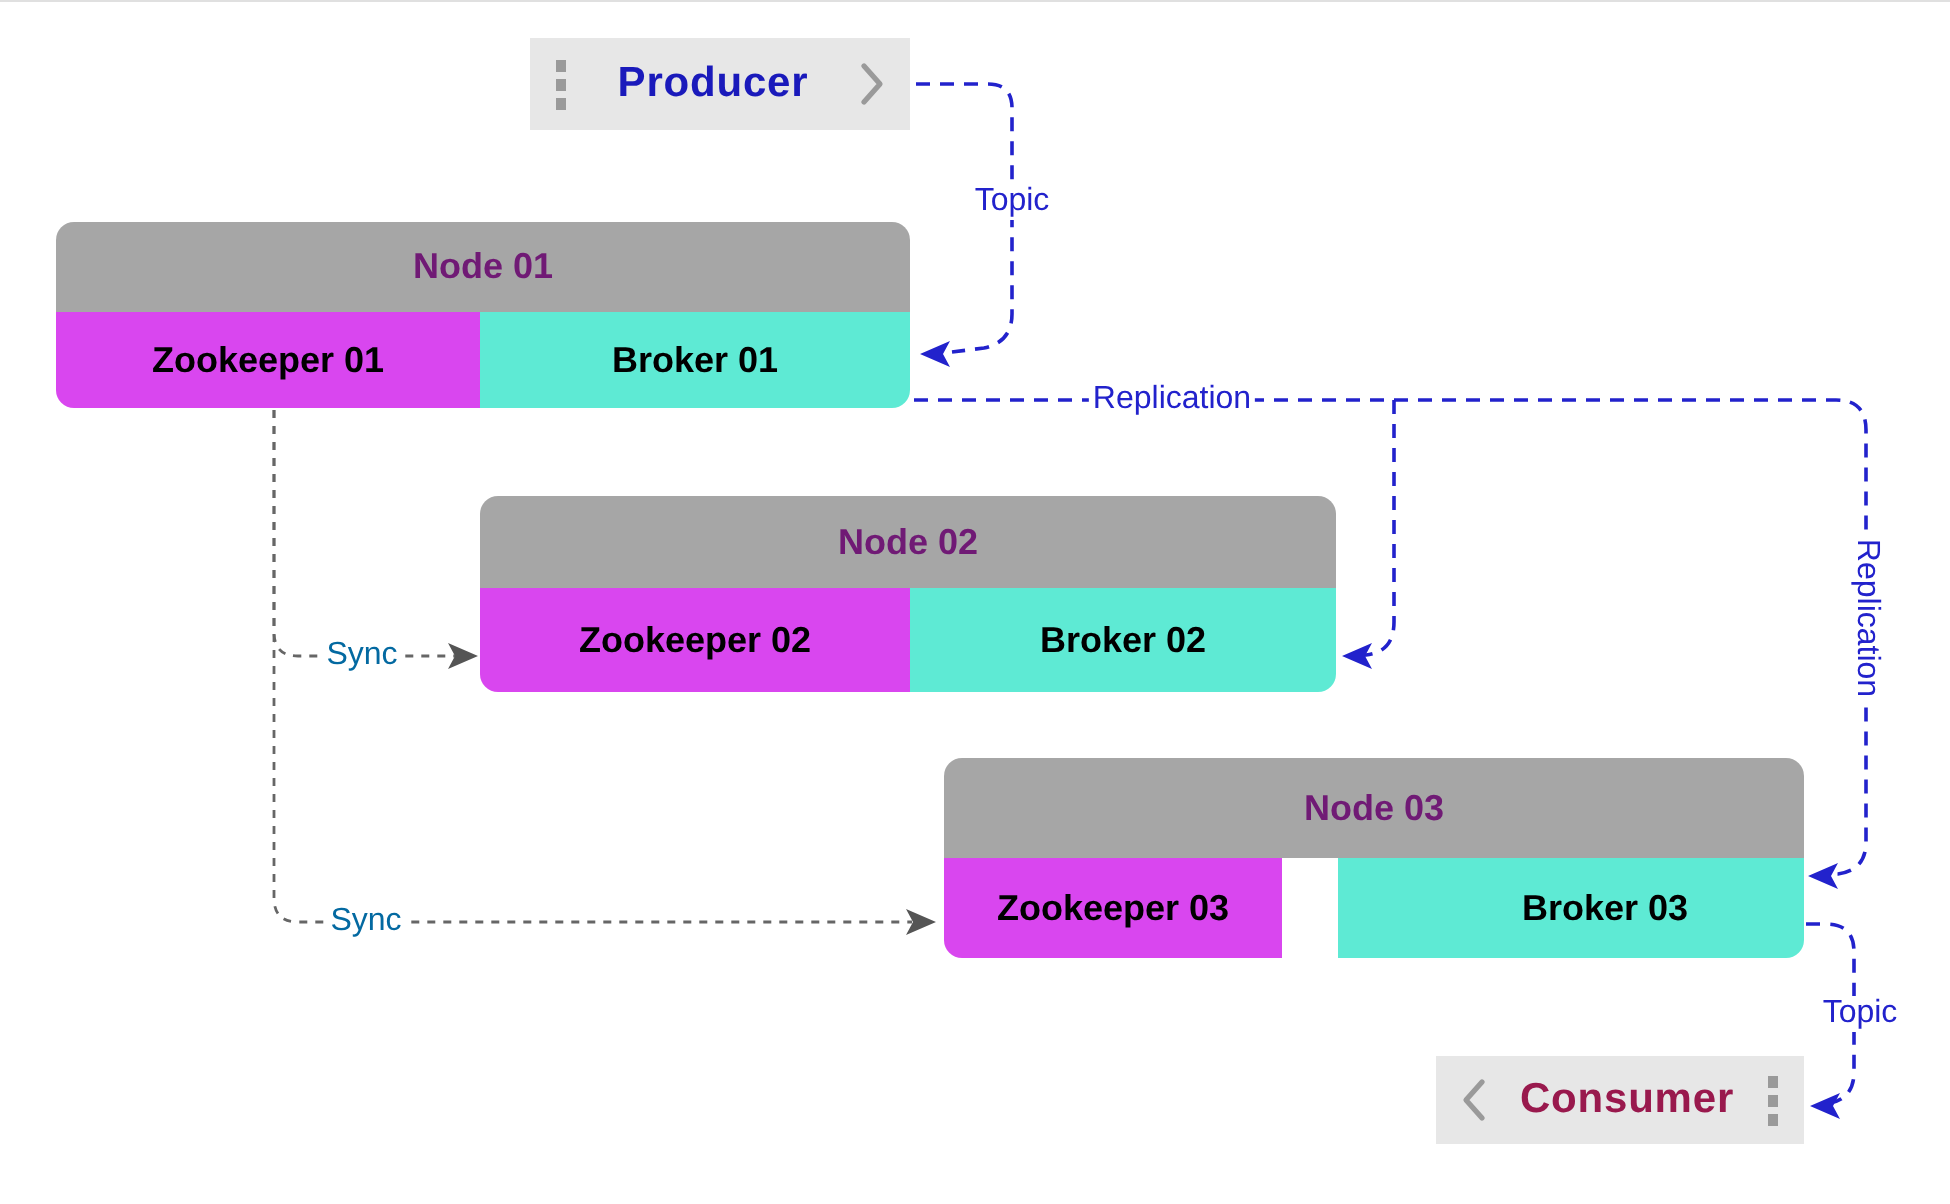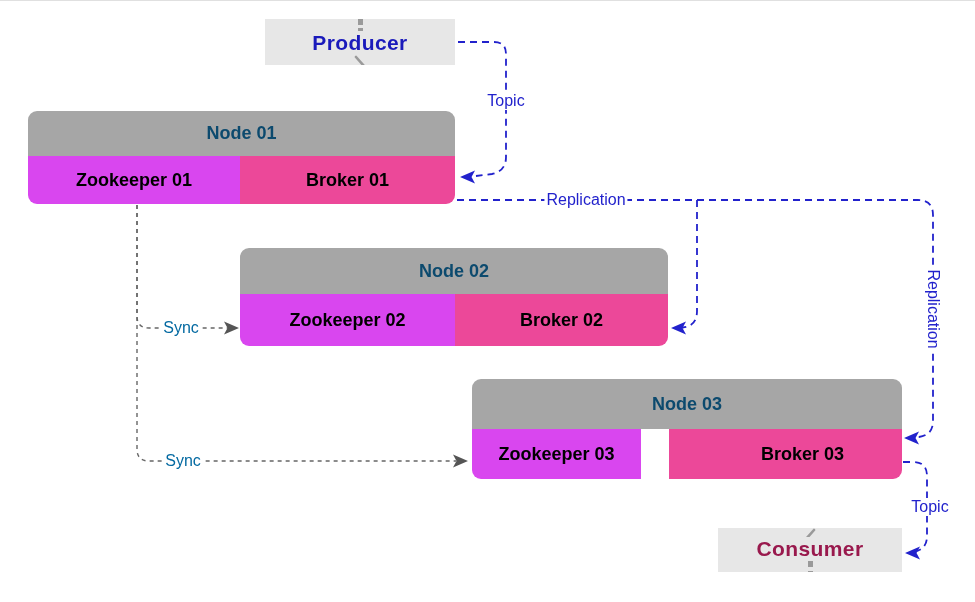--- a/index.html
+++ b/index.html
@@ -15,41 +15,41 @@
   #edges{position:absolute;left:0;top:0;width:975px;height:602px;z-index:2;pointer-events:none;}
   .edge-blue{fill:none;stroke:#2222cc;stroke-width:1.8;stroke-dasharray:7 5;}
   .edge-gray{fill:none;stroke:#666666;stroke-width:1.4;stroke-dasharray:4 4;}
   .head-blue{fill:#2222cc;stroke:none;}
   .head-gray{fill:#555555;stroke:none;}
   
   .endpoint{
     position:absolute;z-index:3;
     background:#e7e7e7;
     display:flex;align-items:center;justify-content:space-between;
-    padding:0 13px;box-sizing:border-box;flex-direction:column;
+    padding:0 13px;box-sizing:border-box;
   }
   .endpoint .ep-label{font-weight:bold;font-size:21px;letter-spacing:.4px;}
   #producer{left:265px;top:18px;width:190px;height:46px;}
   #producer .ep-label{color:#1a1abb;}
   #consumer{left:718px;top:527px;width:184px;height:44px;}
   #consumer .ep-label{color:#99194d;}
   .vdashes{width:5px;height:25px;
     background:repeating-linear-gradient(to bottom,#9a9a9a 0 6px,transparent 6px 9.5px);}
   .chev{display:block;}
   
   .node{position:absolute;z-index:1;border-radius:9px;overflow:hidden;}
   .node-header{
-    background:#a6a6a6;color:#0c4a6e;font-weight:bold;font-size:18px;
+    background:#a6a6a6;color:#701a75;font-weight:bold;font-size:18px;
     display:flex;align-items:center;justify-content:center;
   }
   .node-row{display:flex;}
   .cell{display:flex;align-items:center;justify-content:center;
     font-weight:bold;font-size:18px;color:#000;}
   .cell-zk{background:#d946ef;}
-  .cell-br{background:#ec4899;}
+  .cell-br{background:#5eead4;}
   #node1{left:28px;top:110px;width:427px;}
   #node1 .node-header{height:45px;}
   #node1 .node-row{height:48px;}
   #node1 .cell-zk{width:212px;} #node1 .cell-br{width:215px;}
   #node2{left:240px;top:247px;width:428px;}
   #node2 .node-header{height:46px;}
   #node2 .node-row{height:52px;}
   #node2 .cell-zk{width:215px;} #node2 .cell-br{width:213px;}
   #node3{left:472px;top:378px;width:430px;}
   #node3 .node-header{height:50px;}

